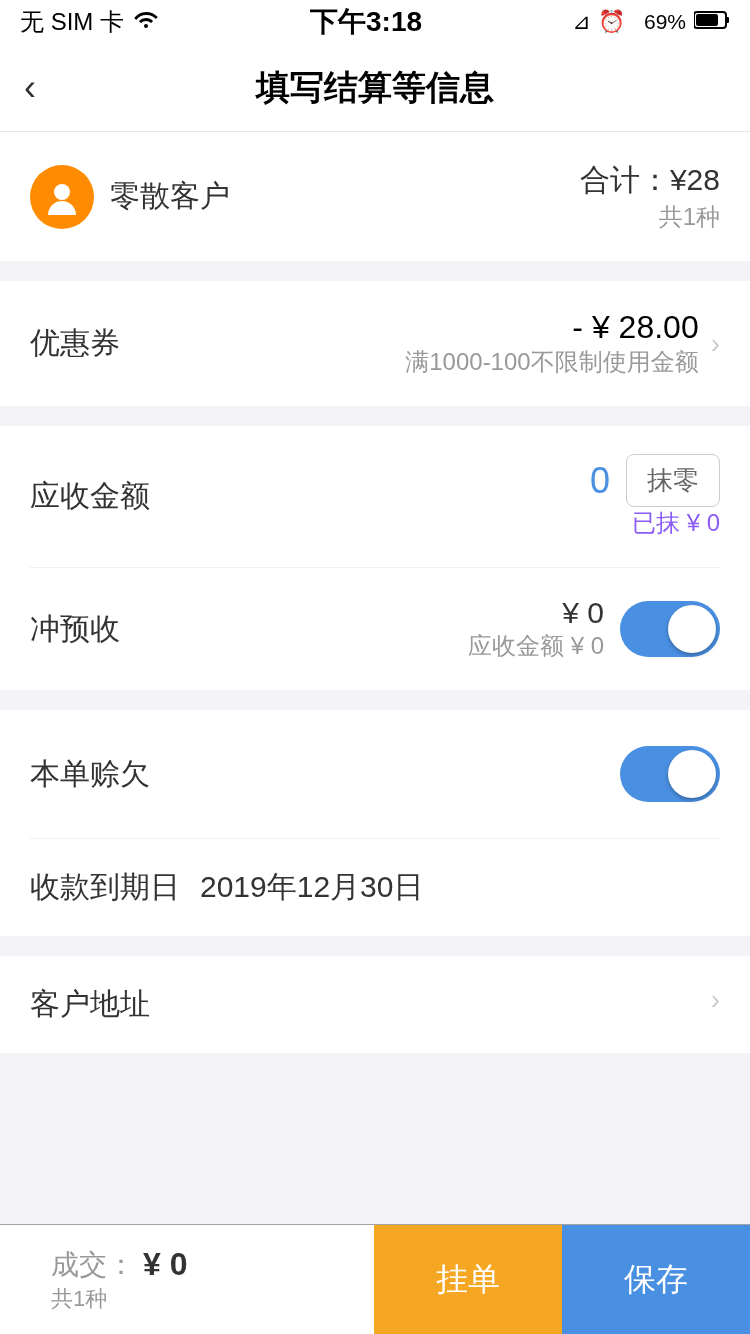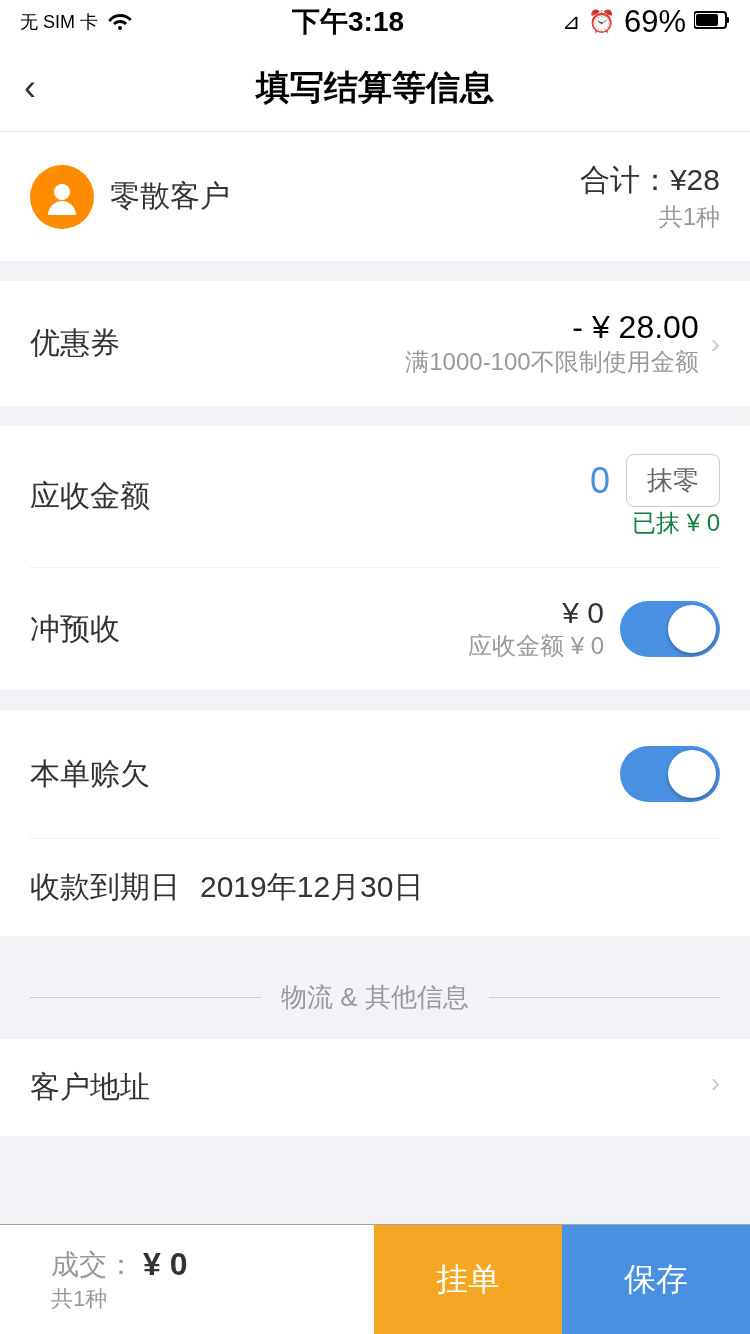--- a/index.html
+++ b/index.html
@@ -19,23 +19,22 @@
       height: 44px;
       display: flex;
       align-items: center;
       justify-content: space-between;
       padding: 0 20px;
       font-size: 24px;
       font-weight: 500;
     }
     .status-left {
       display: flex;
-      align-items: center;
       gap: 8px;
-      font-size: 18px;
+      font-size: 24px;
     }
     .status-center {
       font-size: 28px;
       font-weight: 600;
     }
     .status-right {
       display: flex;
       align-items: center;
       gap: 8px;
       font-size: 24px;
@@ -185,21 +184,21 @@
       border: 1px solid #ccc;
       border-radius: 8px;
       padding: 8px 20px;
       font-size: 26px;
       color: #666;
       background: #fff;
       cursor: pointer;
     }
     .deal-sub {
       font-size: 24px;
-      color: #15803d;
+      color: #8b5cf6;
       text-align: right;
     }
     .divider {
       height: 1px;
       background: #f0f0f0;
       margin: 0 30px;
     }
 
     
     .advance-row {
@@ -397,21 +396,21 @@
     <span>
       <svg width="28" height="20" viewBox="0 0 28 20">
         <path d="M14 16a2 2 0 1 1 0 4 2 2 0 0 1 0-4zm0-6c2.8 0 5.3 1.1 7.1 3l-2.1 2.1A7 7 0 0 0 14 13a7 7 0 0 0-5 2.1L6.9 13A9.9 9.9 0 0 1 14 10zm0-6c4.6 0 8.8 1.9 11.8 5L23.7 11A11.9 11.9 0 0 0 14 7a11.9 11.9 0 0 0-9.7 5L2.2 9.9A16 16 0 0 1 14 4z" fill="#000"></path>
       </svg>
     </span>
   </div>
   <div class="status-center">下午3:18</div>
   <div class="status-right">
     <span style="font-size:22px;">⊿</span>
     <span style="font-size:22px;">⏰</span>
-    <span style="font-size:31px;">69%</span>
+    <span style="font-size:21px;margin-left:10px;">69%</span>
     <span>
       <svg width="36" height="20" viewBox="0 0 36 20">
         <rect x="0" y="2" width="32" height="16" rx="3" ry="3" fill="none" stroke="#000" stroke-width="2"></rect>
         <rect x="32" y="7" width="3" height="6" rx="1" fill="#000"></rect>
         <rect x="2" y="4" width="22" height="12" rx="2" fill="#000"></rect>
       </svg>
     </span>
   </div>
 </div>
 
@@ -482,27 +481,20 @@
         <div class="toggle-knob"></div>
       </div>
     </div>
     <div class="divider"></div>
     <div class="duedate-row">
       <span class="duedate-label">收款到期日</span>
       <span class="duedate-value">2019年12月30日</span>
     </div>
   </div>
 
-  <div class="logistics-section">
-    <div class="logistics-header">
-      <div class="logistics-line"></div>
-      <span class="logistics-title">物流 &amp; 其他信息</span>
-      <div class="logistics-line"></div>
-    </div>
-  </div>
 
   <div class="address-section section">
     <div class="address-row">
       <span class="address-label">客户地址</span>
       <span class="chevron-right">›</span>
     </div>
   </div>
 
 </div>
 

